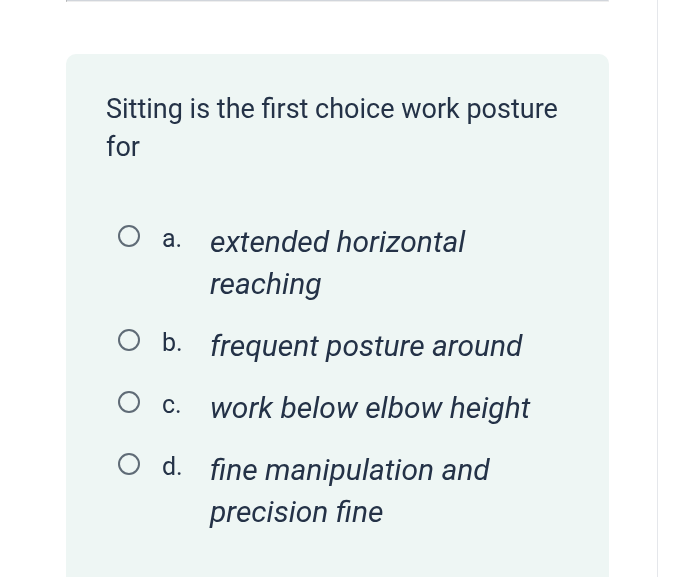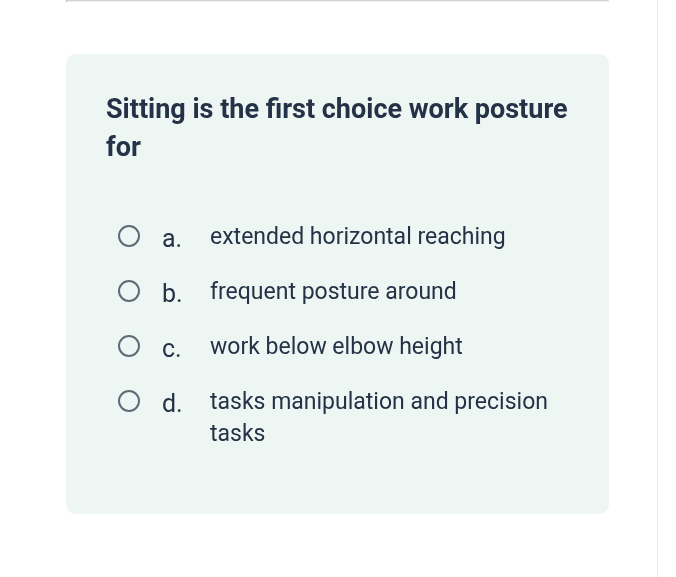--- a/index.html
+++ b/index.html
@@ -24,21 +24,21 @@
   }
   .card{
     margin-top:52px;
     background:#eef6f4;
     border-radius:10px;
     padding:36px 40px 54px 40px;
   }
   .question-text{
     color:#243247;
     font-size:27px;
-    font-weight:700;
+    font-weight:400;
     line-height:1.42;
     margin:0 0 44px 0;
   }
   .options{
     display:table;
     border-collapse:separate;
     border-spacing:0 0;
   }
   .option-row{
     display:table-row;
@@ -64,22 +64,23 @@
     cursor:pointer;
   }
   .cell-letter{
     width:48px;
     color:#243247;
     font-size:25px;
     line-height:1.4;
   }
   .cell-text{
     color:#243247;
-    font-size:23px;
+    font-size:30px;
     line-height:1.4;
+    font-style:italic;
   }
 </style>
 </head>
 <body>
 
 <div class="outer">
   <hr class="divider">
   <div class="card">
     <p class="question-text">Sitting is the first choice work posture for</p>
 
@@ -107,18 +108,18 @@
         </div>
         <div class="cell-letter">c.</div>
         <div class="cell-text">work below elbow height</div>
       </div>
 
       <div class="option-row">
         <div class="cell-radio">
           <span class="radio"></span>
         </div>
         <div class="cell-letter">d.</div>
-        <div class="cell-text">tasks manipulation and precision tasks</div>
+        <div class="cell-text">fine manipulation and precision fine</div>
       </div>
 
     </div>
   </div>
 </div>
 
 </body></html>

